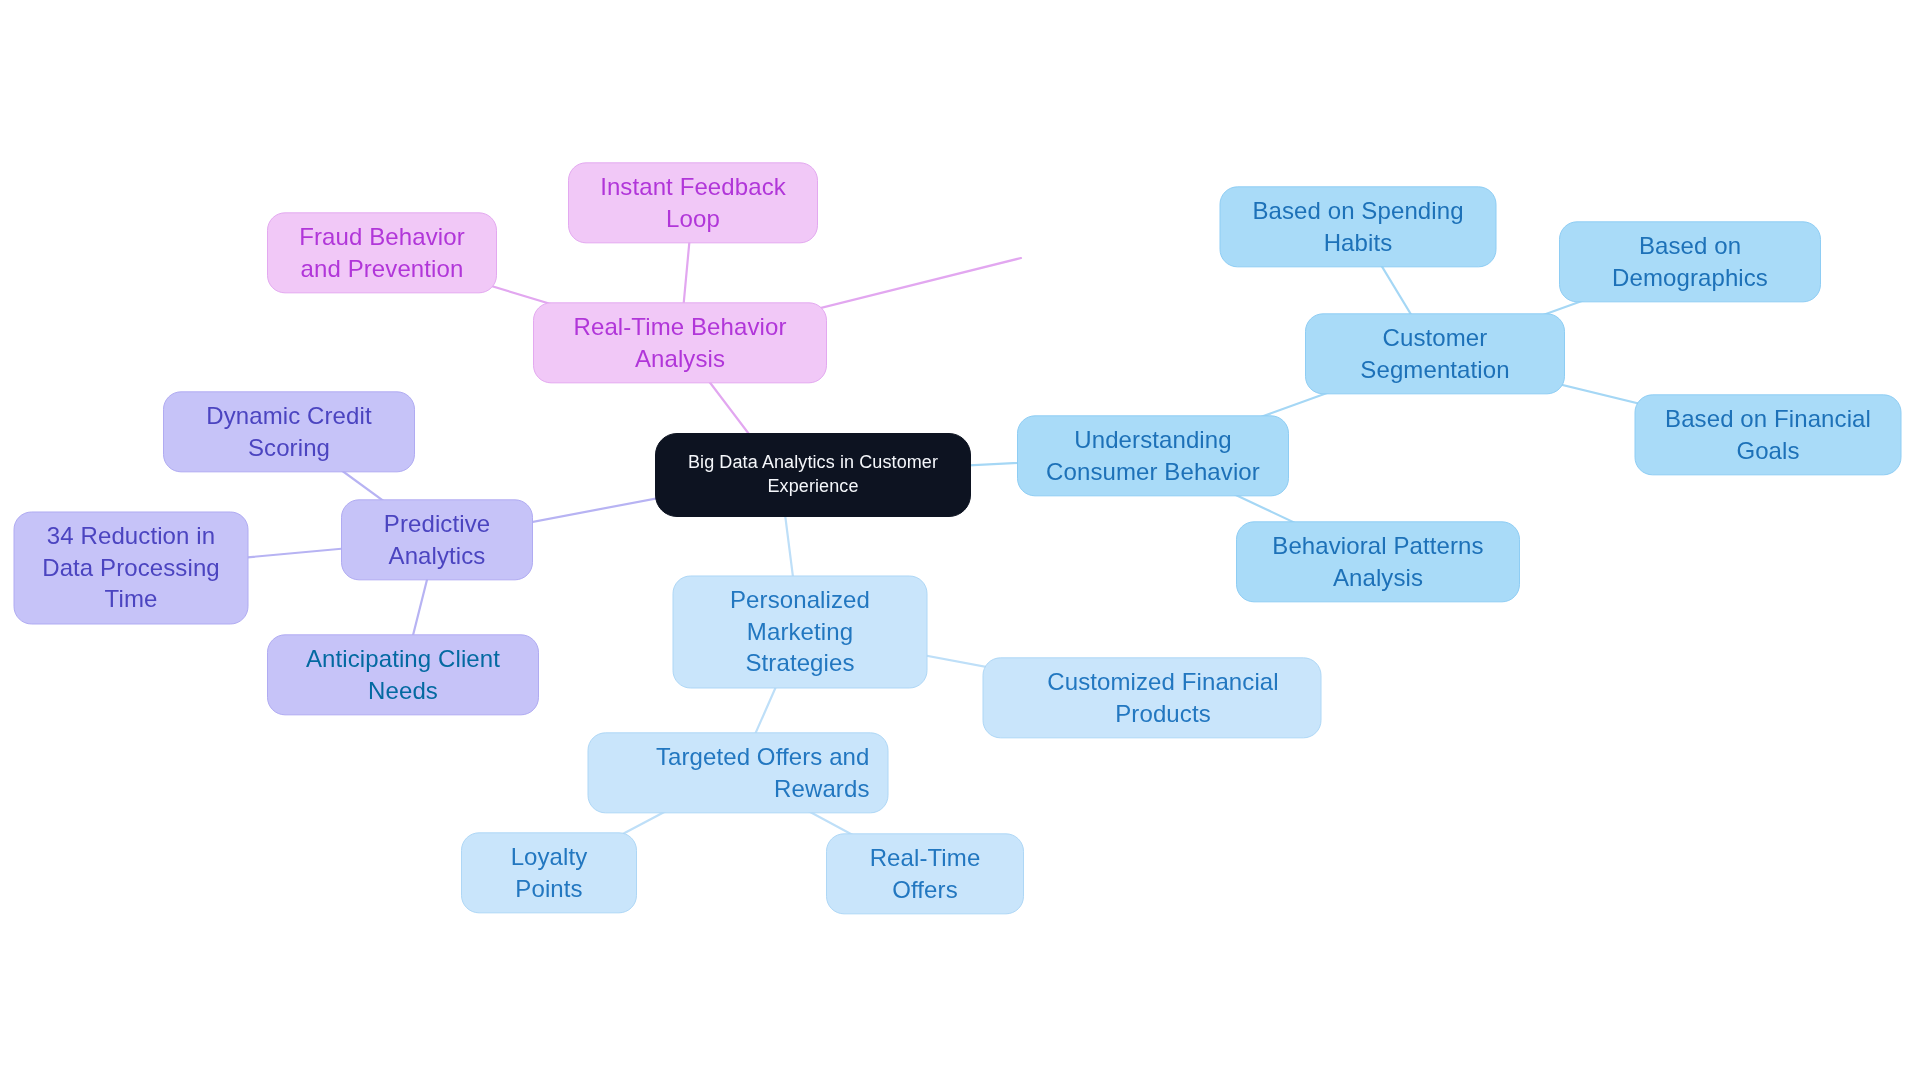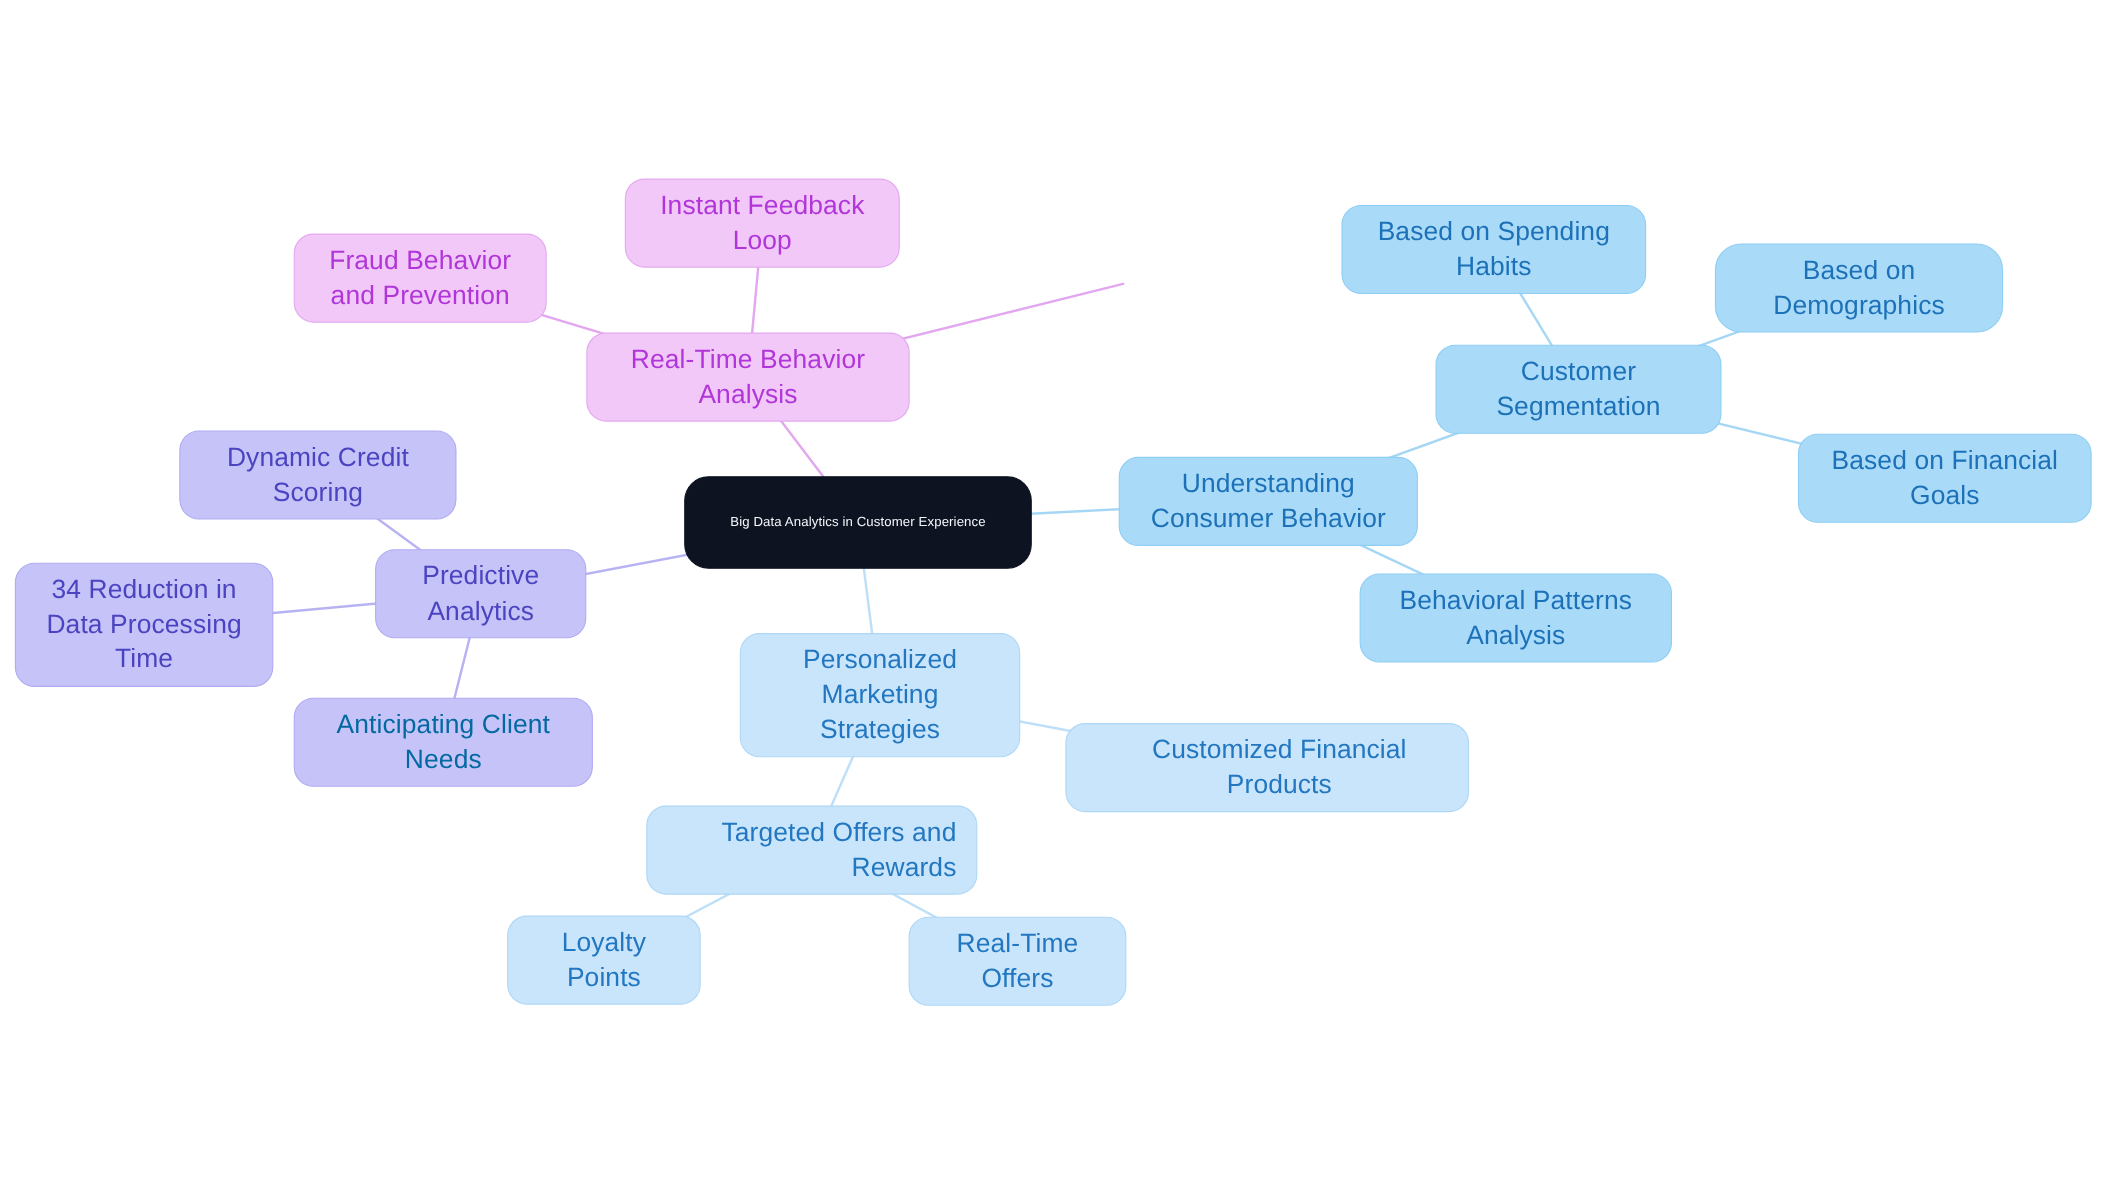--- a/index.html
+++ b/index.html
@@ -40,21 +40,22 @@
     border: 1.5px solid transparent;
     font-size: 24px;
     line-height: 1.32;
     padding: 8px 18px;
     cursor: pointer;
     user-select: none;
     letter-spacing: 0.1px;
   }
   .mm-node.root {
     border-radius: 22px;
-    font-size: 12px;
+    font-size: 18px;
+    margin-left: 33px;
   }
 </style>
 </head>
 <body>
 
 <div class="canvas">
   <svg class="edges-layer" width="1920" height="1083" viewBox="0 0 1920 1083" xmlns="http://www.w3.org/2000/svg">
       <line x1="780" y1="475" x2="680" y2="343" stroke="#e2a7f0" stroke-width="2.2" stroke-linecap="round"></line>
       <line x1="680" y1="343" x2="382" y2="253" stroke="#e2a7f0" stroke-width="2.2" stroke-linecap="round"></line>
       <line x1="680" y1="343" x2="693" y2="203" stroke="#e2a7f0" stroke-width="2.2" stroke-linecap="round"></line>
@@ -90,21 +91,21 @@
       </div>
       <div class="mm-node" style="left: 1153px; top: 456px; width: 272px; min-height: 78px; background: rgb(169, 219, 248); border-color: rgb(142, 205, 244); color: rgb(29, 113, 184);">
         <span>Understanding Consumer Behavior</span>
       </div>
       <div class="mm-node" style="left: 1435px; top: 354px; width: 260px; min-height: 59px; background: rgb(169, 219, 248); border-color: rgb(142, 205, 244); color: rgb(29, 113, 184);">
         <span>Customer Segmentation</span>
       </div>
       <div class="mm-node" style="left: 1358px; top: 227px; width: 277px; min-height: 59px; background: rgb(169, 219, 248); border-color: rgb(142, 205, 244); color: rgb(29, 113, 184);">
         <span>Based on Spending Habits</span>
       </div>
-      <div class="mm-node" style="left: 1690px; top: 262px; width: 262px; min-height: 59px; background: rgb(169, 219, 248); border-color: rgb(142, 205, 244); color: rgb(29, 113, 184); border-radius: 24px;">
+      <div class="mm-node" style="left: 1690px; top: 262px; width: 262px; min-height: 59px; background: rgb(169, 219, 248); border-color: rgb(142, 205, 244); color: rgb(29, 113, 184);">
         <span>Based on Demographics</span>
       </div>
       <div class="mm-node" style="left: 1378px; top: 562px; width: 284px; min-height: 59px; background: rgb(169, 219, 248); border-color: rgb(142, 205, 244); color: rgb(29, 113, 184);">
         <span>Behavioral Patterns Analysis</span>
       </div>
       <div class="mm-node" style="left: 1768px; top: 435px; width: 267px; min-height: 59px; background: rgb(169, 219, 248); border-color: rgb(142, 205, 244); color: rgb(29, 113, 184);">
         <span>Based on Financial Goals</span>
       </div>
       <div class="mm-node" style="left: 437px; top: 540px; width: 192px; min-height: 59px; background: rgb(198, 195, 248); border-color: rgb(176, 171, 242); color: rgb(75, 68, 192);">
         <span>Predictive Analytics</span>
@@ -114,21 +115,21 @@
       </div>
       <div class="mm-node" style="left: 131px; top: 568px; width: 235px; min-height: 78px; background: rgb(198, 195, 248); border-color: rgb(176, 171, 242); color: rgb(75, 68, 192);">
         <span>34 Reduction in Data Processing Time</span>
       </div>
       <div class="mm-node" style="left: 403px; top: 675px; width: 272px; min-height: 59px; background: rgb(198, 195, 248); border-color: rgb(176, 171, 242); color: #0369a1; justify-content: flex-end;">
         <span>Anticipating Client Needs</span>
       </div>
       <div class="mm-node" style="left: 800px; top: 632px; width: 255px; min-height: 78px; background: rgb(201, 229, 251); border-color: rgb(174, 215, 246); color: rgb(34, 119, 192);">
         <span>Personalized Marketing Strategies</span>
       </div>
-      <div class="mm-node" style="left: 1152px; top: 698px; width: 367px; min-height: 59px; background: rgb(201, 229, 251); border-color: rgb(174, 215, 246); color: rgb(34, 119, 192); padding-left: 40px;">
+      <div class="mm-node" style="left: 1152px; top: 698px; width: 339px; min-height: 59px; background: rgb(201, 229, 251); border-color: rgb(174, 215, 246); color: rgb(34, 119, 192); padding-left: 40px;">
         <span>Customized Financial Products</span>
       </div>
       <div class="mm-node" style="left: 738px; top: 773px; width: 301px; min-height: 59px; background: rgb(201, 229, 251); border-color: rgb(174, 215, 246); color: rgb(34, 119, 192); text-align: right;">
         <span>Targeted Offers and Rewards</span>
       </div>
       <div class="mm-node" style="left: 549px; top: 873px; width: 176px; min-height: 59px; background: rgb(201, 229, 251); border-color: rgb(174, 215, 246); color: rgb(34, 119, 192);">
         <span>Loyalty Points</span>
       </div>
       <div class="mm-node" style="left: 925px; top: 874px; width: 198px; min-height: 59px; background: rgb(201, 229, 251); border-color: rgb(174, 215, 246); color: rgb(34, 119, 192);">
         <span>Real-Time Offers</span>

